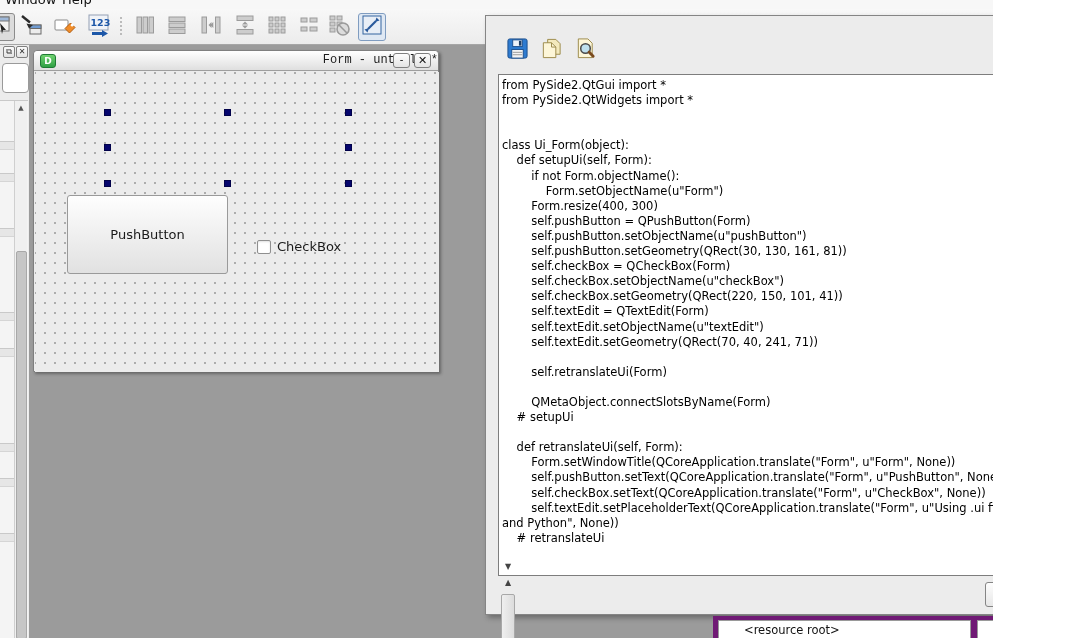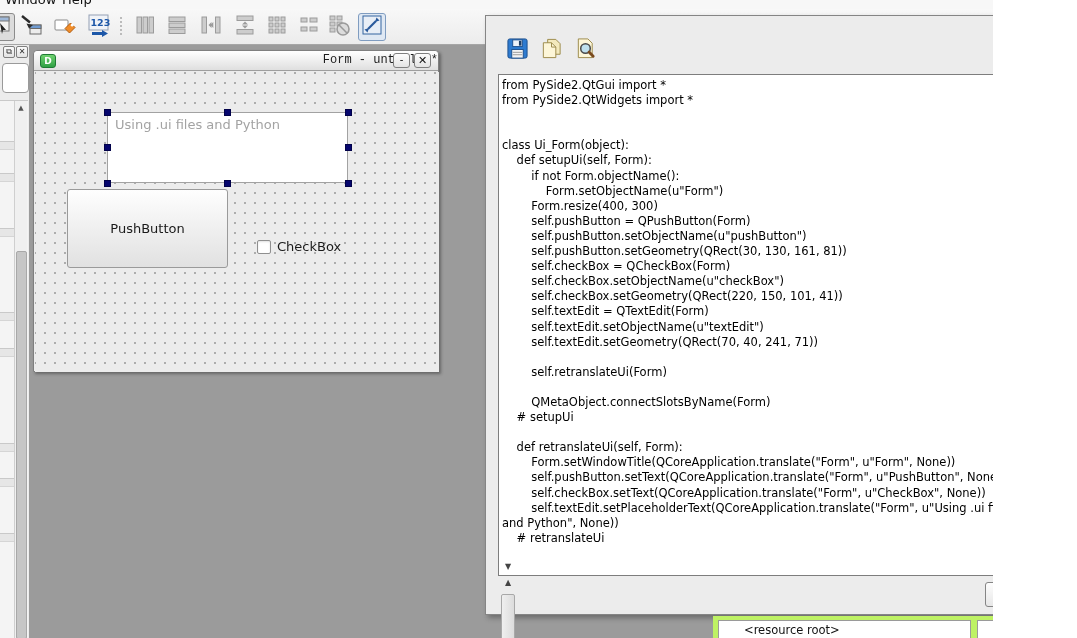--- a/index.html
+++ b/index.html
@@ -47,21 +47,21 @@
     background:linear-gradient(#fdfdfd,#e4e4e4); text-align:center; color:#111; }
   .winbtn.min { right:28px; font-size:10px; line-height:11px; }
   .winbtn.cls { right:7px; font-size:11px; line-height:14px; font-weight:bold; }
   .formbody { position:absolute; left:1px; top:21px; width:404px; height:300px; background:#ececec;
     background-image:radial-gradient(#adadad 1px, transparent 1.1px); background-size:10px 10px; background-position:5px 6px; }
 
   .textedit { position:absolute; left:72px; top:40px; width:241px; height:71px;
     background:#fff; border:1px solid #a2a2a2; padding:4px 7px; font-size:13px; color:#a3a3a3; }
   .handle { position:absolute; width:7px; height:7px; background:#06066e; border:1px solid #02024a; }
 
-  .pushbtn { position:absolute; left:32px; top:117px; width:161px; height:79px;
+  .pushbtn { position:absolute; left:32px; top:123px; width:161px; height:79px;
     background:linear-gradient(#fefefe,#e1e1e1); border:1px solid #9a9a9a; border-radius:3px;
     display:flex; align-items:center; justify-content:center; font-size:13px; color:#1a1a1a; }
   .chkrow { position:absolute; left:222px; top:154px; width:101px; height:41px; display:flex; align-items:center; }
   .chkbox { width:14px; height:14px; background:#fff; border:1px solid #8f8f8f; border-radius:2px; box-shadow:inset 0 1px 2px rgba(0,0,0,.12); }
   .chklbl { margin-left:6px; font-size:13px; color:#1a1a1a; }
 
   
   .dialog { position:absolute; left:485px; top:15px; width:581px; height:600px;
     background:#ececec; border:1px solid #858585; box-shadow:3px 3px 5px rgba(40,40,40,.4); }
   .dlgicons { position:absolute; left:19px; top:22px; height:26px; display:flex; gap:9px; }
@@ -83,21 +83,21 @@
   .redx { width:14px; height:14px; border-radius:50%; background:radial-gradient(circle at 35% 30%,#ef7b86,#cc3946);
     color:#fff; font-size:9px; font-weight:bold; text-align:center; line-height:14px; }
 
   
   .rightsliver { position:absolute; left:1068px; top:15px; width:9px; height:623px;
     background:#ededed; border-left:1px solid #a6a6a6; }
   .rsdash { position:absolute; left:1px; width:4px; height:2px; background:#666; }
   .rsblue { position:absolute; left:0; top:137px; width:9px; height:13px; background:#3a7bbf; }
 
   
-  .reswin { position:absolute; left:713px; top:616px; width:364px; height:22px; background:#bef264; }
+  .reswin { position:absolute; left:713px; top:616px; width:364px; height:22px; background:#701a75; }
   .resbox { position:absolute; top:4px; height:20px; background:#fff; border:1px solid #9a9a9a; }
   .resbox.b1 { left:5px; width:253px; font-size:11.5px; color:#111; padding:2px 0 0 25px; }
   .resbox.b2 { left:264px; width:105px; }
 </style>
 </head>
 <body>
 
 <div id="screen">
 
   <div class="menubar">
@@ -268,21 +268,20 @@
   </div>
 
   <div class="formwin">
     <div class="formtitle">
       <div class="dbadge">D</div>
       <div class="ttl">Form - untitled*</div>
       <div class="winbtn min">-</div>
       <div class="winbtn cls">✕</div>
     </div>
     <div class="formbody">
-      <div class="textedit">Using .ui files and Python</div>
 
       <div class="handle" style="left:69px;top:37px"></div>
       <div class="handle" style="left:189px;top:37px"></div>
       <div class="handle" style="left:310px;top:37px"></div>
       <div class="handle" style="left:69px;top:72px"></div>
       <div class="handle" style="left:310px;top:72px"></div>
       <div class="handle" style="left:69px;top:108px"></div>
       <div class="handle" style="left:189px;top:108px"></div>
       <div class="handle" style="left:310px;top:108px"></div>
 

